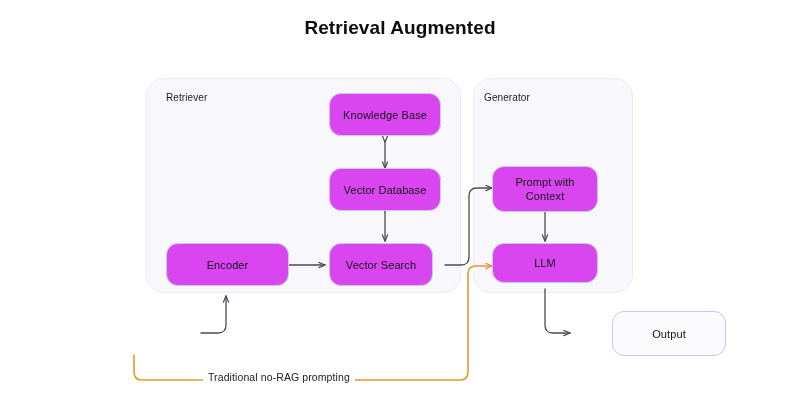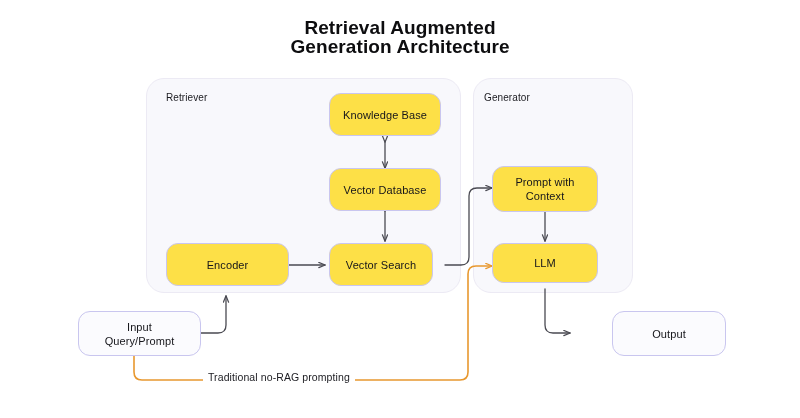--- a/index.html
+++ b/index.html
@@ -49,21 +49,21 @@
   }
   .panel-label {
     position: absolute;
     font-size: 10px;
     color: #1b1b20;
     letter-spacing: 0.1px;
   }
 
   .node {
     position: absolute;
-    background: #fde047;
+    background: #d946ef;
     border: 1px solid #c9c6ef;
     border-radius: 12px;
     box-sizing: border-box;
     display: flex;
     align-items: center;
     justify-content: center;
     text-align: center;
     font-size: 11px;
     color: #15151a;
     line-height: 14px;
@@ -84,21 +84,20 @@
     white-space: nowrap;
   }
 </style>
 </head>
 <body>
 
 <div id="canvas">
 
   <div class="title">
     <span>Retrieval Augmented</span>
-    <span class="line2">Generation Architecture</span>
   </div>
 
   <div class="panel" style="left:146px; top:78px; width:315px; height:215px;"></div>
   <div class="panel" style="left:473px; top:78px; width:160px; height:215px;"></div>
 
   <div class="panel-label" style="left:166px; top:92px;">Retriever</div>
   <div class="panel-label" style="left:484px; top:92px;">Generator</div>
 
   <svg id="diagram-svg" viewBox="0 0 800 418">
     <defs>
@@ -142,24 +141,18 @@
 
   <div class="node" style="left:492px; top:166px; width:106px; height:46px;">
     <span>
       <span>Prompt with</span><br>
       <span>Context</span>
     </span>
   </div>
 
   <div class="node" style="left:492px; top:243px; width:106px; height:40px;">LLM</div>
 
-  <div class="node outer" style="left:78px; top:311px; width:123px; height:45px;">
-    <span>
-      <span>Input</span><br>
-      <span>Query/Prompt</span>
-    </span>
-  </div>
 
   <div class="node outer" style="left:612px; top:311px; width:114px; height:45px;">Output</div>
 
   <div class="edge-label" style="left:203px; top:371px;">Traditional no-RAG prompting</div>
 
 </div>
 
 </body></html>

